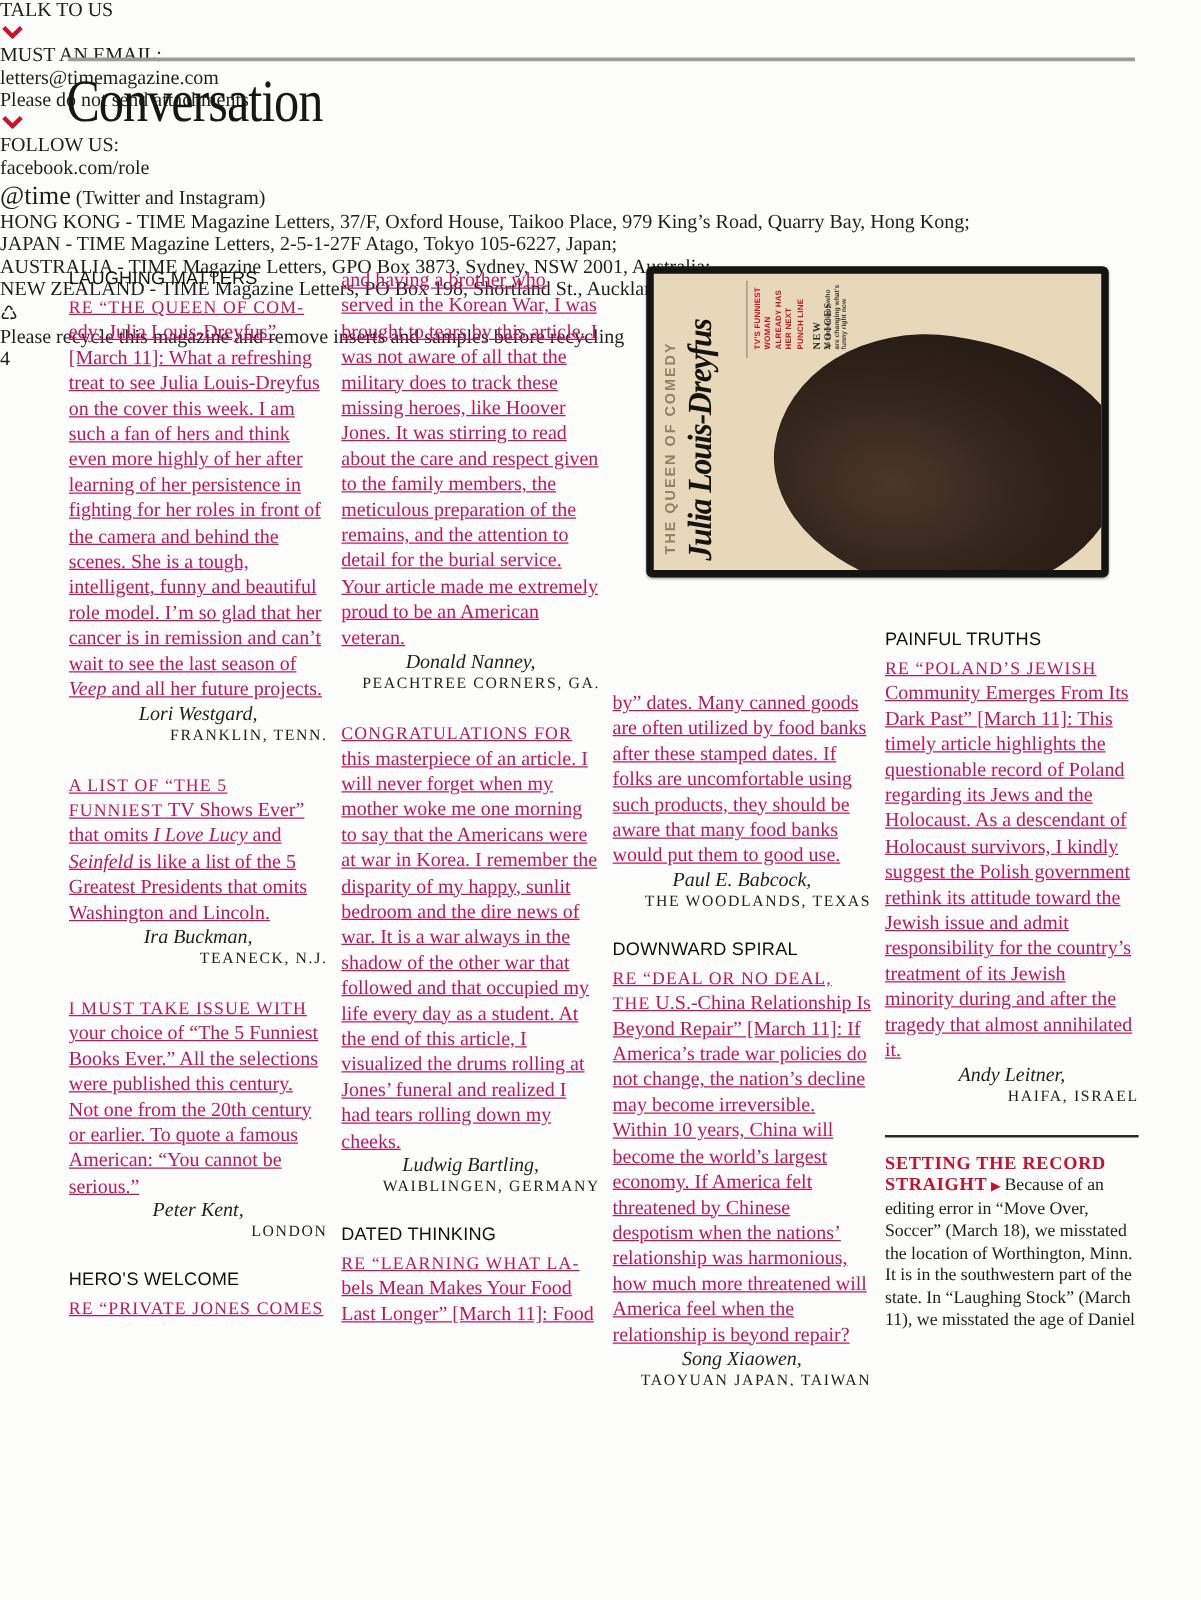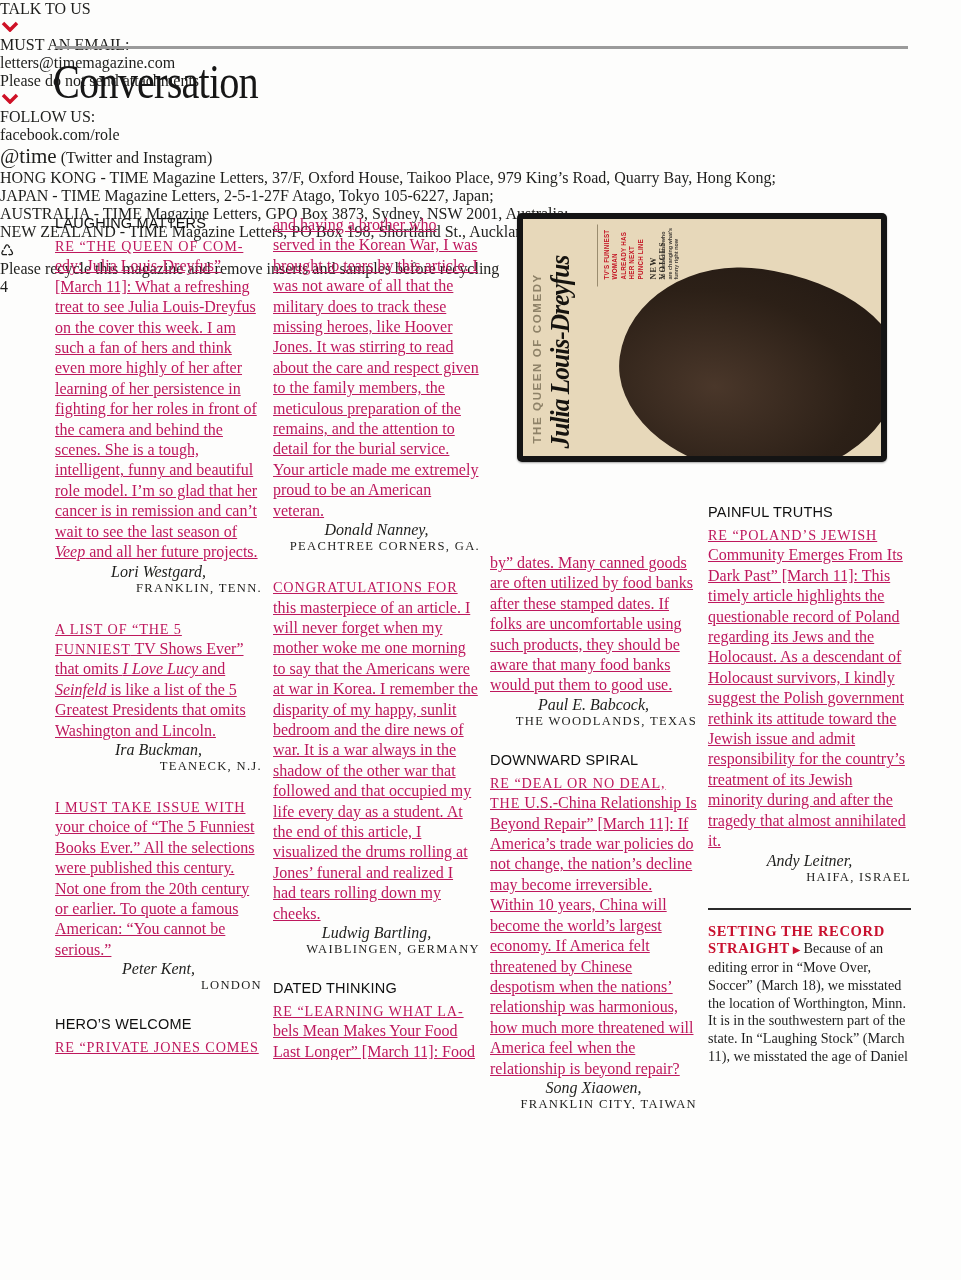--- a/index.html
+++ b/index.html
@@ -145,21 +145,21 @@
 <div id="col3" class="col">
   <div class="letter">
     <p class="body">by” dates. Many canned goods are often utilized by food banks after these stamped dates. If folks are uncomfortable using such products, they should be aware that many food banks would put them to good use.</p>
     <p class="sig">Paul E. Babcock,</p>
     <p class="loc">THE WOODLANDS, TEXAS</p>
   </div>
   <div class="letter">
     <h3 class="shead">DOWNWARD SPIRAL</h3>
     <p class="body"><span class="lead">RE “DEAL OR NO DEAL, THE</span><span> U.S.-China Relationship Is Beyond Repair” [March 11]: If America’s trade war policies do not change, the nation’s decline may become irreversible. Within 10 years, China will become the world’s largest economy. If America felt threatened by Chinese despotism when the nations’ relationship was harmonious, how much more threatened will America feel when the relationship is beyond repair?</span></p>
     <p class="sig">Song Xiaowen,</p>
-    <p class="loc">FRANKLIN CITY, TAIWAN</p>
+    <p class="loc">TAOYUAN JAPAN, TAIWAN</p>
   </div>
 </div>
 
 <div id="col4" class="col">
   <div class="letter">
     <h3 class="shead">PAINFUL TRUTHS</h3>
     <p class="body"><span class="lead">RE “POLAND’S JEWISH</span><span> Community Emerges From Its Dark Past” [March 11]: This timely article highlights the questionable record of Poland regarding its Jews and the Holocaust. As a descendant of Holocaust survivors, I kindly suggest the Polish government rethink its attitude toward the Jewish issue and admit responsibility for the country’s treatment of its Jewish minority during and after the tragedy that almost annihilated it.</span></p>
     <p class="sig">Andy Leitner,</p>
     <p class="loc">HAIFA, ISRAEL</p>
   </div>

